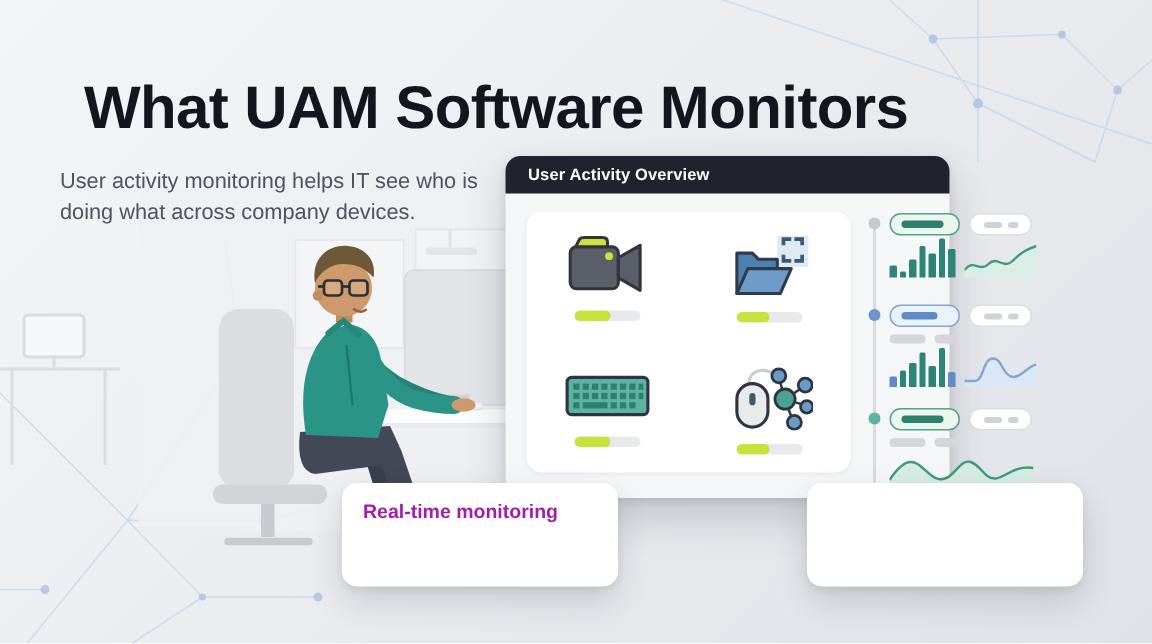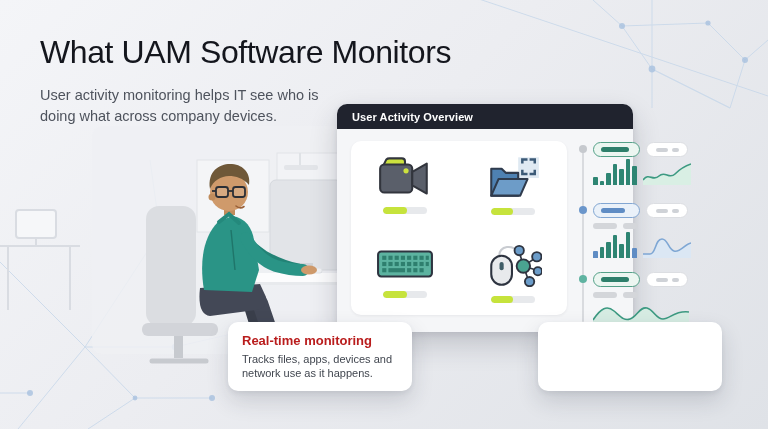--- a/index.html
+++ b/index.html
@@ -4,21 +4,21 @@
 <style>
   html,body{margin:0;padding:0;}
   body{font-family:"Liberation Sans","DejaVu Sans",sans-serif;}
   .stage{position:relative;width:768px;height:429px;overflow:hidden;
          background:linear-gradient(135deg,#f4f5f8 0%,#ecedf1 45%,#dfe2e7 100%);}
   svg{display:block;}
   .bg-net{position:absolute;inset:0;z-index:0;}
 
   
   .headline{position:absolute;left:40px;top:34px;z-index:2;}
-  .headline h1{margin:0;font-size:32px;font-weight:400;letter-spacing:-0.4px;color:#14161d;}
+  .headline h1{margin:16px;font-size:40px;font-weight:700;letter-spacing:-0.4px;color:#14161d;}
   .headline p{margin:14px 0 4px 0;width:300px;font-size:14.5px;line-height:1.42;color:#4e535d;}
 
   
   .illus{position:absolute;left:0;top:118px;z-index:1;}
 
   
   .card{position:absolute;left:337px;top:104px;width:296px;height:228px;z-index:3;
         background:#f5f6f8;border-radius:10px;
         box-shadow:0 12px 28px rgba(35,40,55,.20),0 2px 6px rgba(35,40,55,.10);}
   .card-header{height:25px;background:#20232e;border-radius:10px 10px 0 0;
@@ -47,21 +47,21 @@
   .skel i{display:block;height:6px;border-radius:3px;background:#d4d6da;}
   .skel i.d1{width:24px;} .skel i.d2{width:15px;}
   .spark-bars{position:absolute;width:44px;height:26px;display:flex;align-items:flex-end;gap:2px;}
   .spark-bars i{display:block;flex:1;border-radius:1px 1px 0 0;}
   .spark-area{position:absolute;}
 
   
   .callout{position:absolute;z-index:5;background:#fff;border-radius:10px;
         box-shadow:0 10px 22px rgba(40,45,60,.16),0 2px 5px rgba(40,45,60,.08);
         padding:11px 14px;box-sizing:border-box;width:184px;height:69px;}
-  .callout h3{margin:0;font-size:13px;font-weight:700;color:#b91c1c;}
+  .callout h3{margin:0;font-size:13px;font-weight:700;color:#a21caf;}
   .callout p{margin:4px 0 0 0;font-size:11px;line-height:1.3;color:#41464f;width:158px;}
 </style>
 </head>
 <body>
 
 <div class="stage">
 
   <svg class="bg-net" width="768" height="429" viewBox="0 0 768 429">
     <g stroke="#c3d5e9" stroke-width="1" fill="none" opacity="0.75">
       <path d="M470,-4 L768,96"></path>
@@ -300,19 +300,18 @@
         <i class="d2"></i>
       </div>
     <svg class="spark-area" style="left:256px;top:196px" width="96" height="24" viewBox="0 0 96 24">
       <path d="M0,20 C8,8 14,5 21,11 C28,17 31,21 37,19 C44,17 47,6 54,8 C61,10 63,19 70,19 C77,19 82,10 96,12 L96,24 L0,24 Z" fill="#d6ece3"></path>
       <path d="M0,20 C8,8 14,5 21,11 C28,17 31,21 37,19 C44,17 47,6 54,8 C61,10 63,19 70,19 C77,19 82,10 96,12" fill="none" stroke="#3d9a82" stroke-width="1.6"></path>
     </svg>
   </div>
 
   <div class="callout" style="left:228px;top:322px">
     <h3>Real-time monitoring</h3>
-    <p>Tracks files, apps, devices and network use as it happens.</p>
   </div>
 
   <div class="callout" style="left:538px;top:322px">
   </div>
 
 </div>
 
 </body></html>

